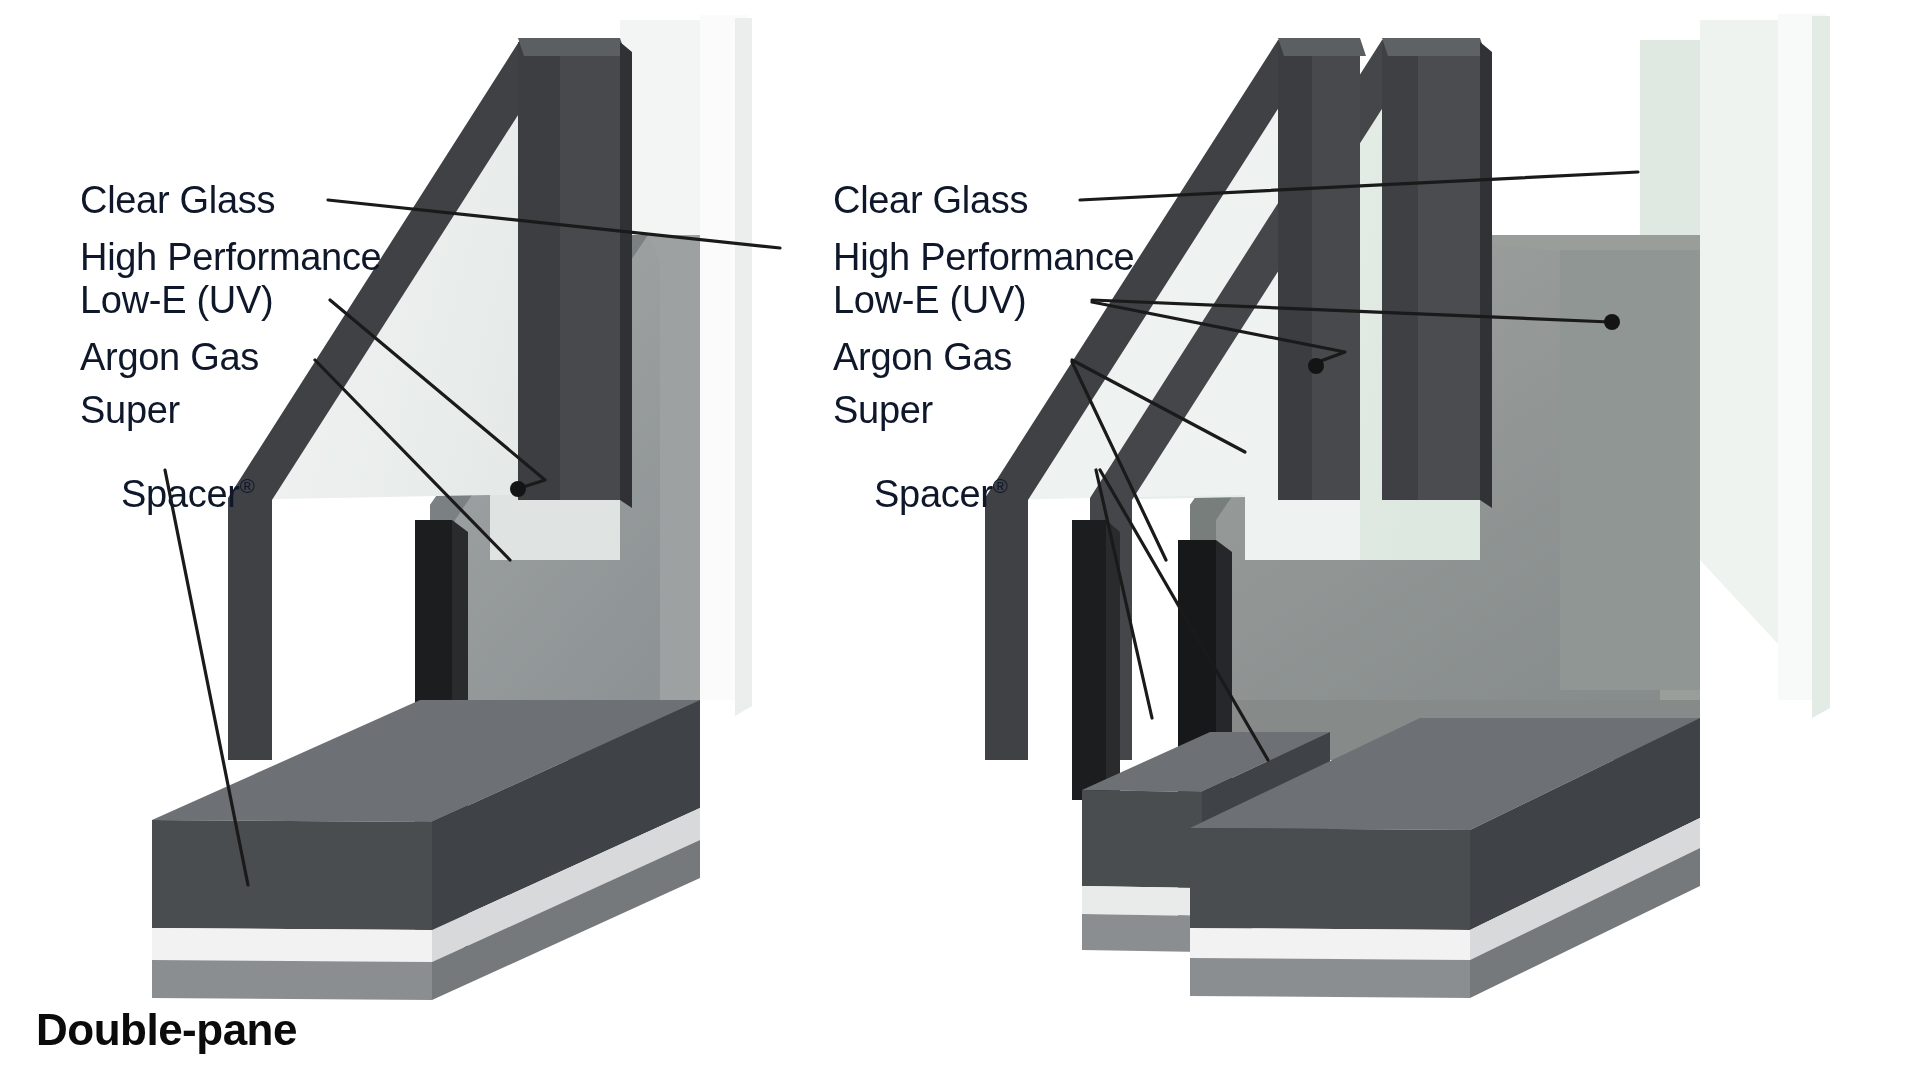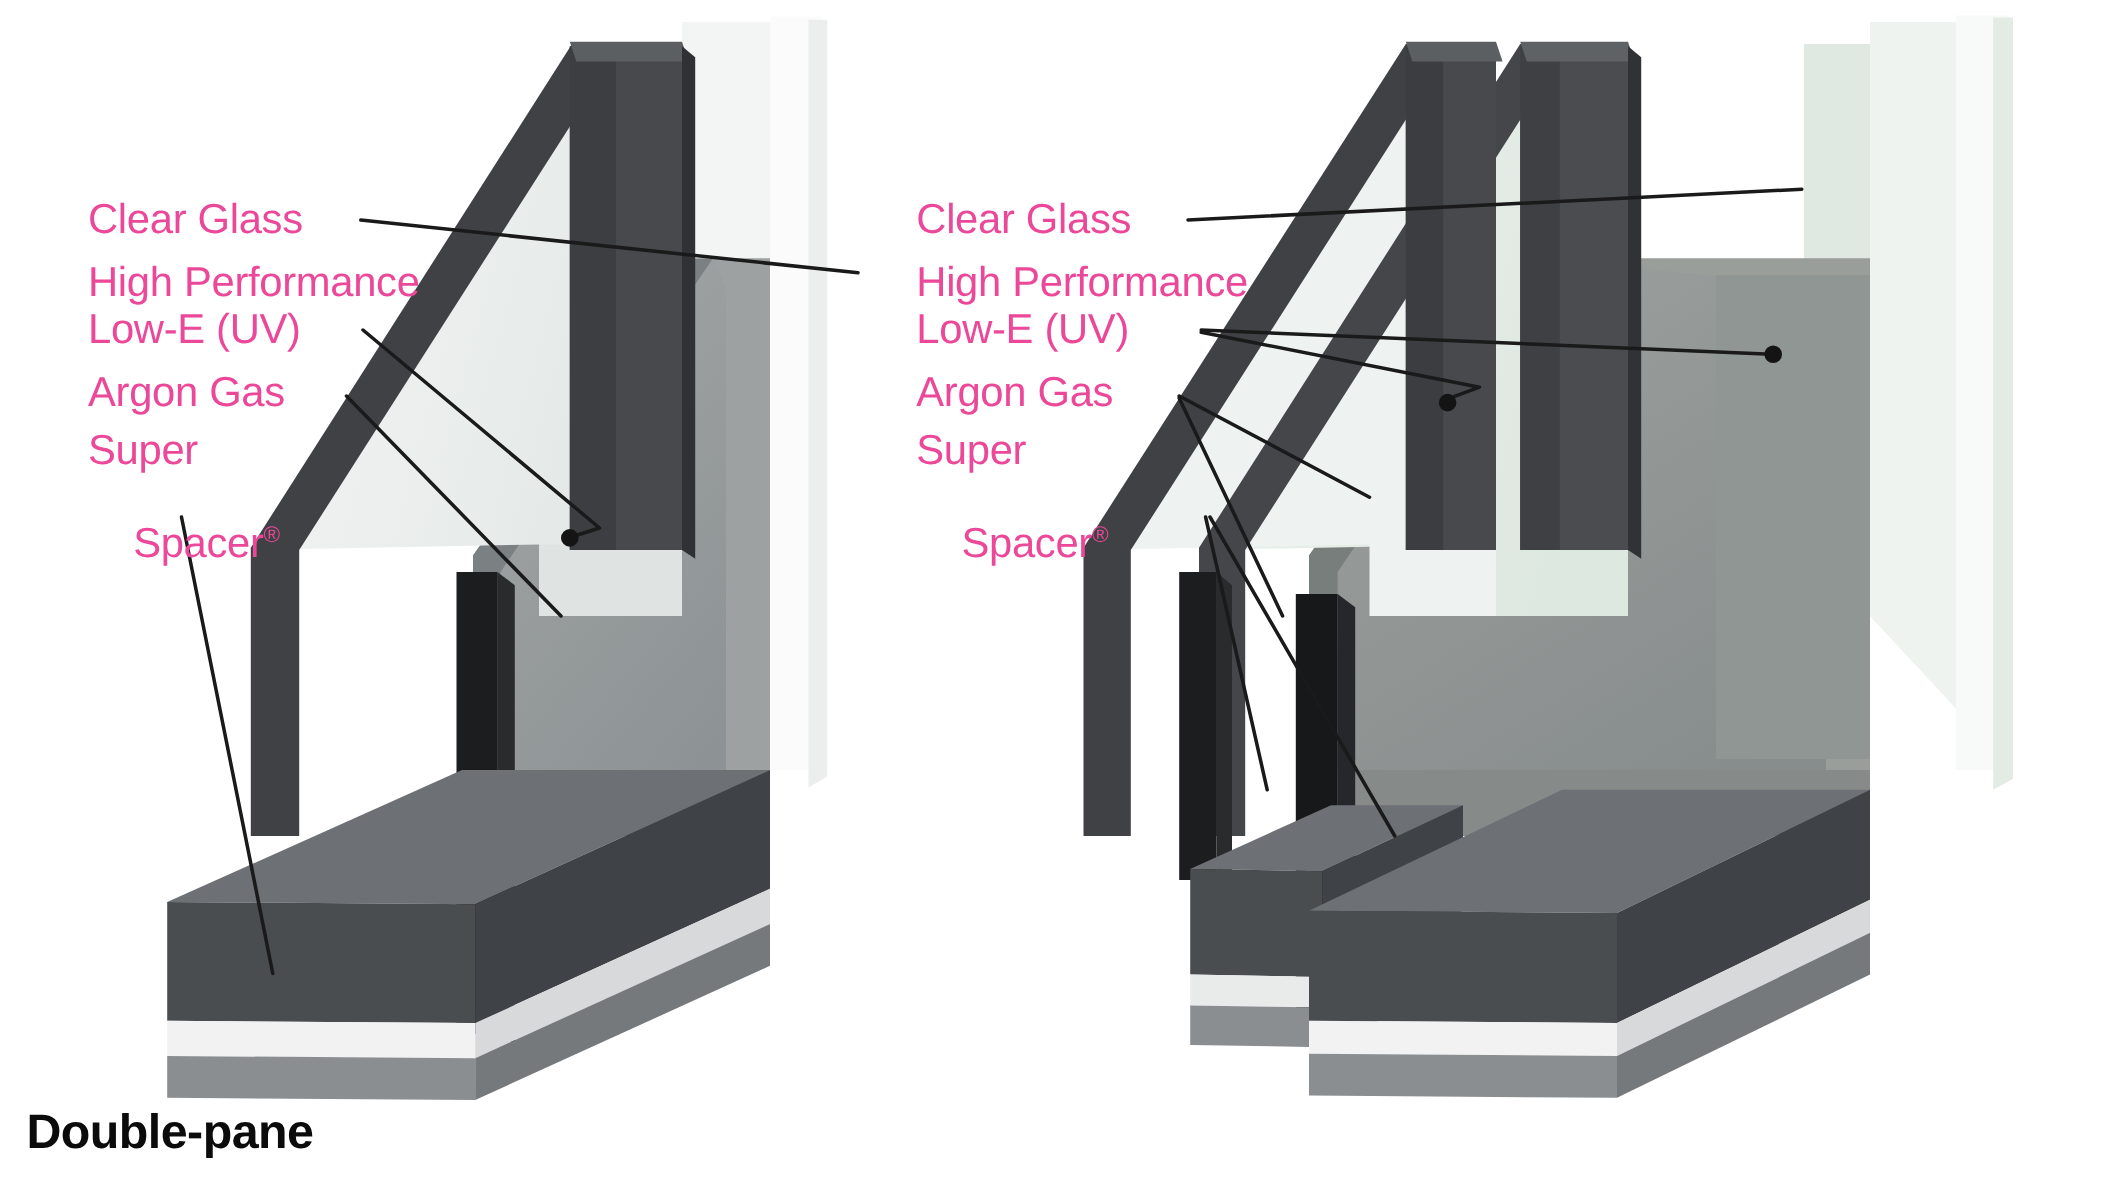--- a/index.html
+++ b/index.html
@@ -6,21 +6,21 @@
   body{
     width:1920px;height:1080px;background:#ffffff;
     font-family:"Liberation Sans", sans-serif;
     overflow:hidden;position:relative;
   }
   #stage{position:absolute;inset:0;width:1920px;height:1080px;}
   #stage svg{position:absolute;left:0;top:0;}
 
   .lbl{
     position:absolute;
-    color:#ec4899;
+    color:#0f172a;
     font-size:38px;
     line-height:44px;
     font-weight:400;
     letter-spacing:-0.3px;
     white-space:pre;
     user-select:none;
   }
   .lbl sup{font-size:0.54em;vertical-align:super;line-height:0;}
   .caption{
     position:absolute;
@@ -205,21 +205,21 @@
   <div class="lbl" style="left:80px; top:278px;">Low-E (UV)</div>
 
   <div class="lbl" style="left:80px; top:335px;">Argon Gas</div>
 
   <div class="lbl" style="left:80px; top:388px;">Super</div>
 
   <div class="lbl" style="left:80px; top:428px;">
     <span>Spacer</span><sup>®</sup>
   </div>
 
-  <div class="caption" style="left:24px; top:1005px;">Double-pane</div>
+  <div class="caption" style="left:36px; top:1005px;">Double-pane</div>
 
   <div class="lbl" style="left:833px; top:178px;">Clear Glass</div>
 
   <div class="lbl" style="left:833px; top:235px;">High Performance</div>
 
   <div class="lbl" style="left:833px; top:278px;">Low-E (UV)</div>
 
   <div class="lbl" style="left:833px; top:335px;">Argon Gas</div>
 
   <div class="lbl" style="left:833px; top:388px;">Super</div>

